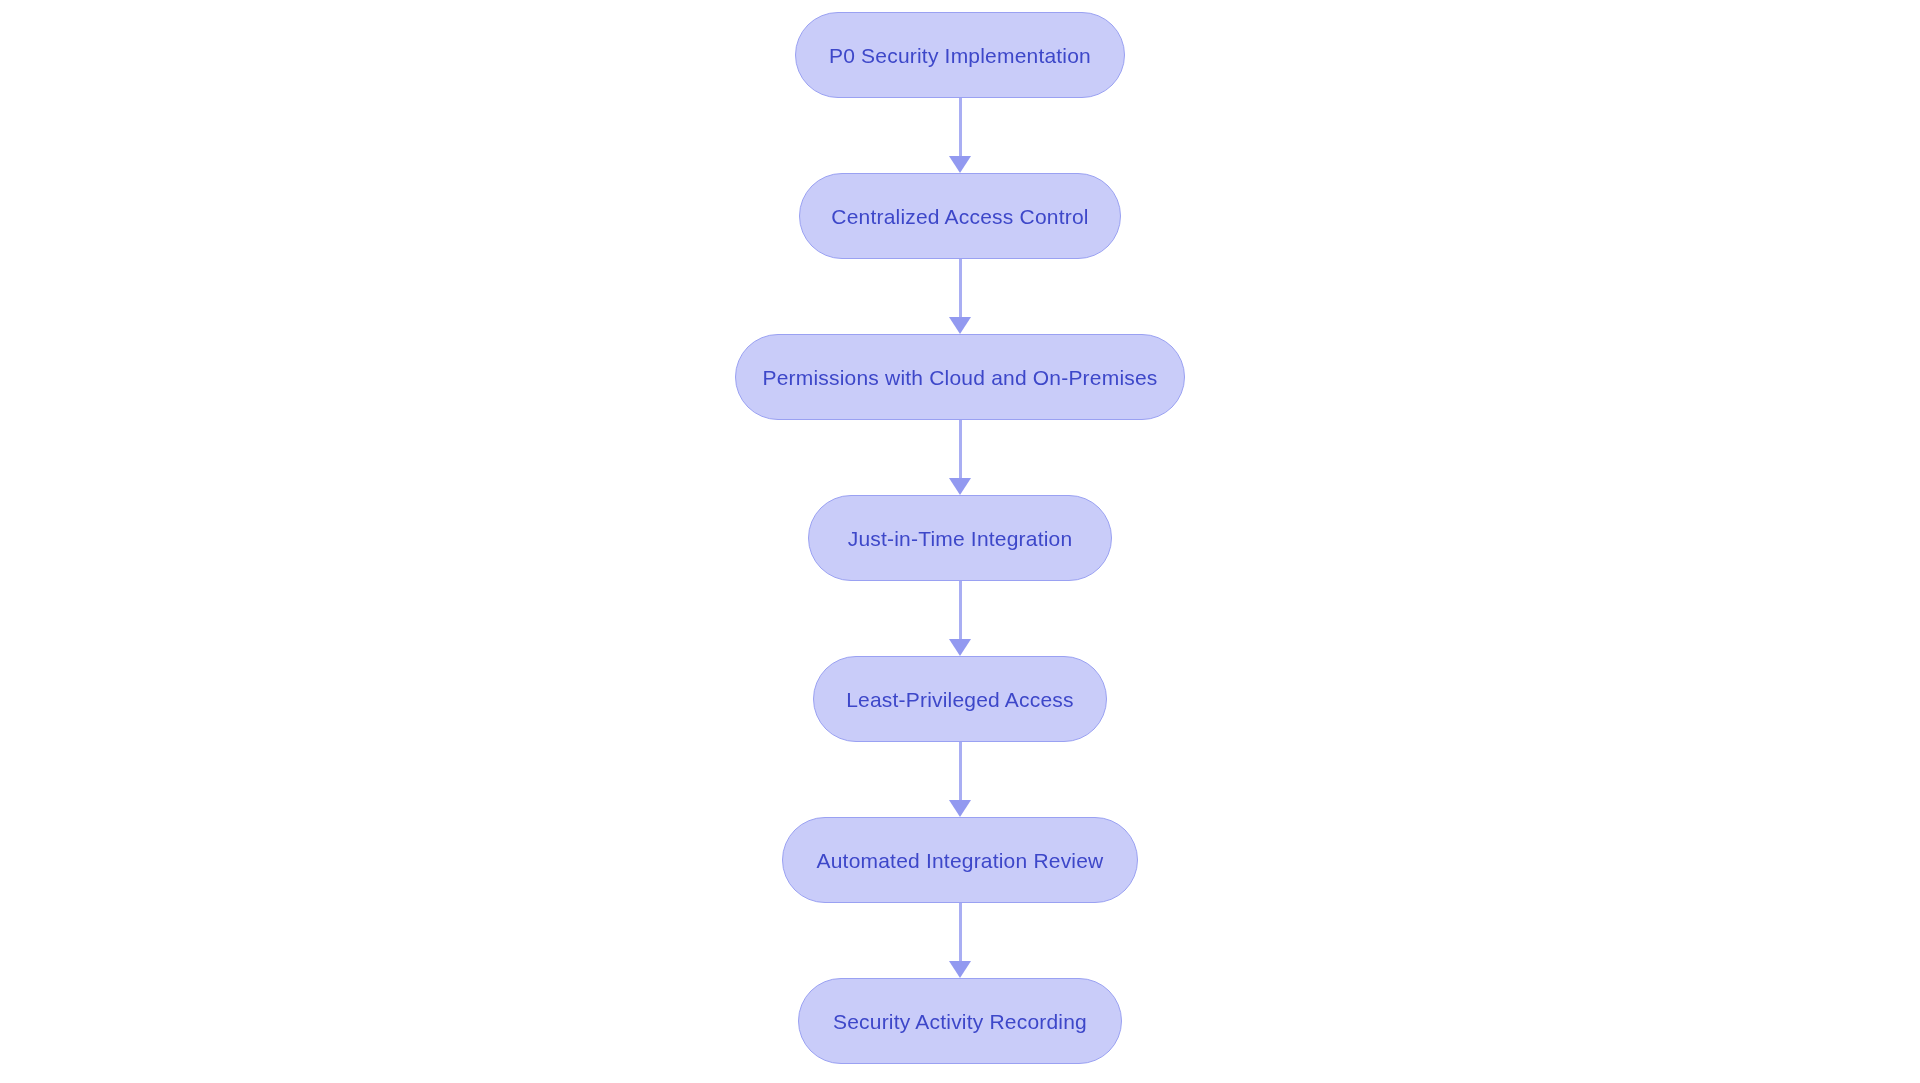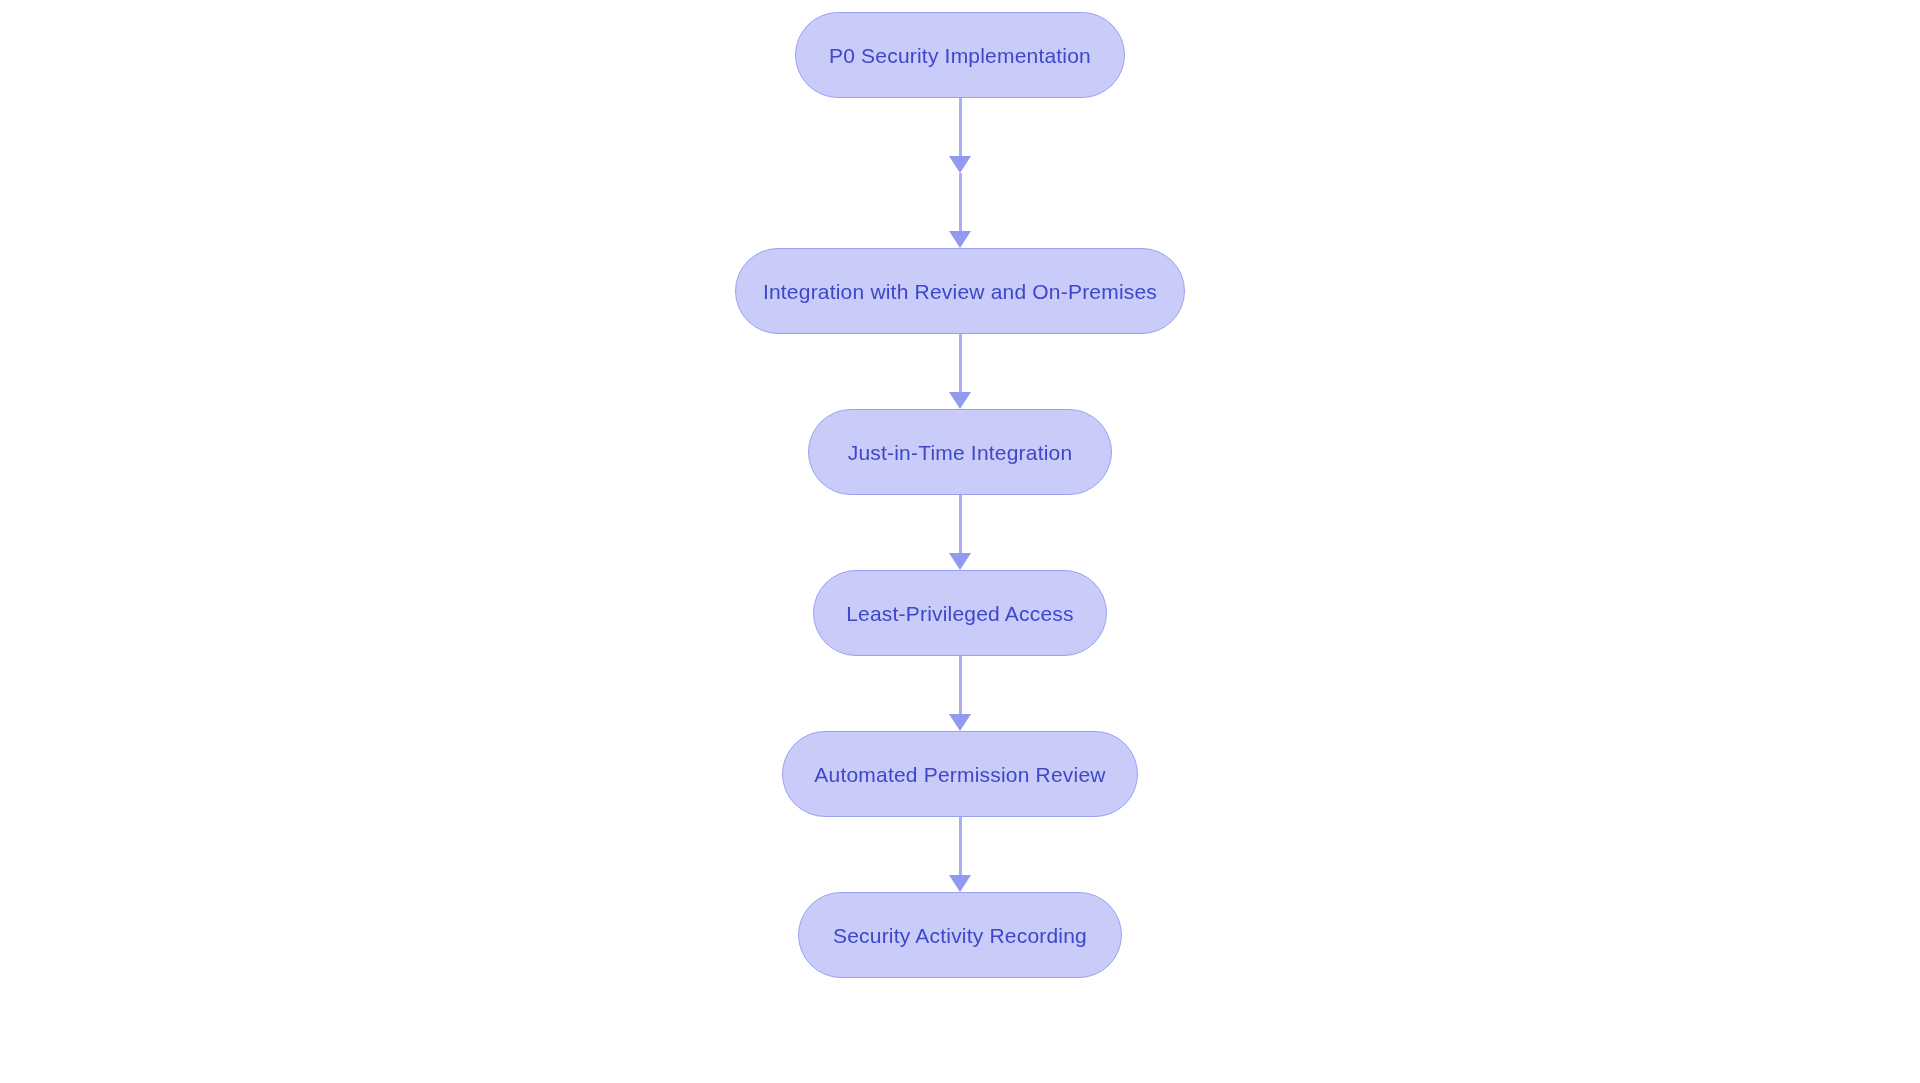--- a/index.html
+++ b/index.html
@@ -72,28 +72,31 @@
 
     <div class="node" style="width:330px">
       <span class="node-label">P0 Security Implementation</span>
     </div>
 
     <div class="arrow">
       <div class="arrow-line"></div>
       <div class="arrow-head"></div>
     </div>
 
+    <div class="node" style="width:322px">
+      <span class="node-label">Centralized Access Control</span>
+    </div>
 
     <div class="arrow">
       <div class="arrow-line"></div>
       <div class="arrow-head"></div>
     </div>
 
     <div class="node" style="width:450px">
-      <span class="node-label">Integration with Review and On-Premises</span>
+      <span class="node-label">Permissions with Cloud and On-Premises</span>
     </div>
 
     <div class="arrow">
       <div class="arrow-line"></div>
       <div class="arrow-head"></div>
     </div>
 
     <div class="node" style="width:304px">
       <span class="node-label">Just-in-Time Integration</span>
     </div>
@@ -106,21 +109,21 @@
     <div class="node" style="width:294px">
       <span class="node-label">Least-Privileged Access</span>
     </div>
 
     <div class="arrow">
       <div class="arrow-line"></div>
       <div class="arrow-head"></div>
     </div>
 
     <div class="node" style="width:356px">
-      <span class="node-label">Automated Permission Review</span>
+      <span class="node-label">Automated Integration Review</span>
     </div>
 
     <div class="arrow">
       <div class="arrow-line"></div>
       <div class="arrow-head"></div>
     </div>
 
     <div class="node" style="width:324px">
       <span class="node-label">Security Activity Recording</span>
     </div>

